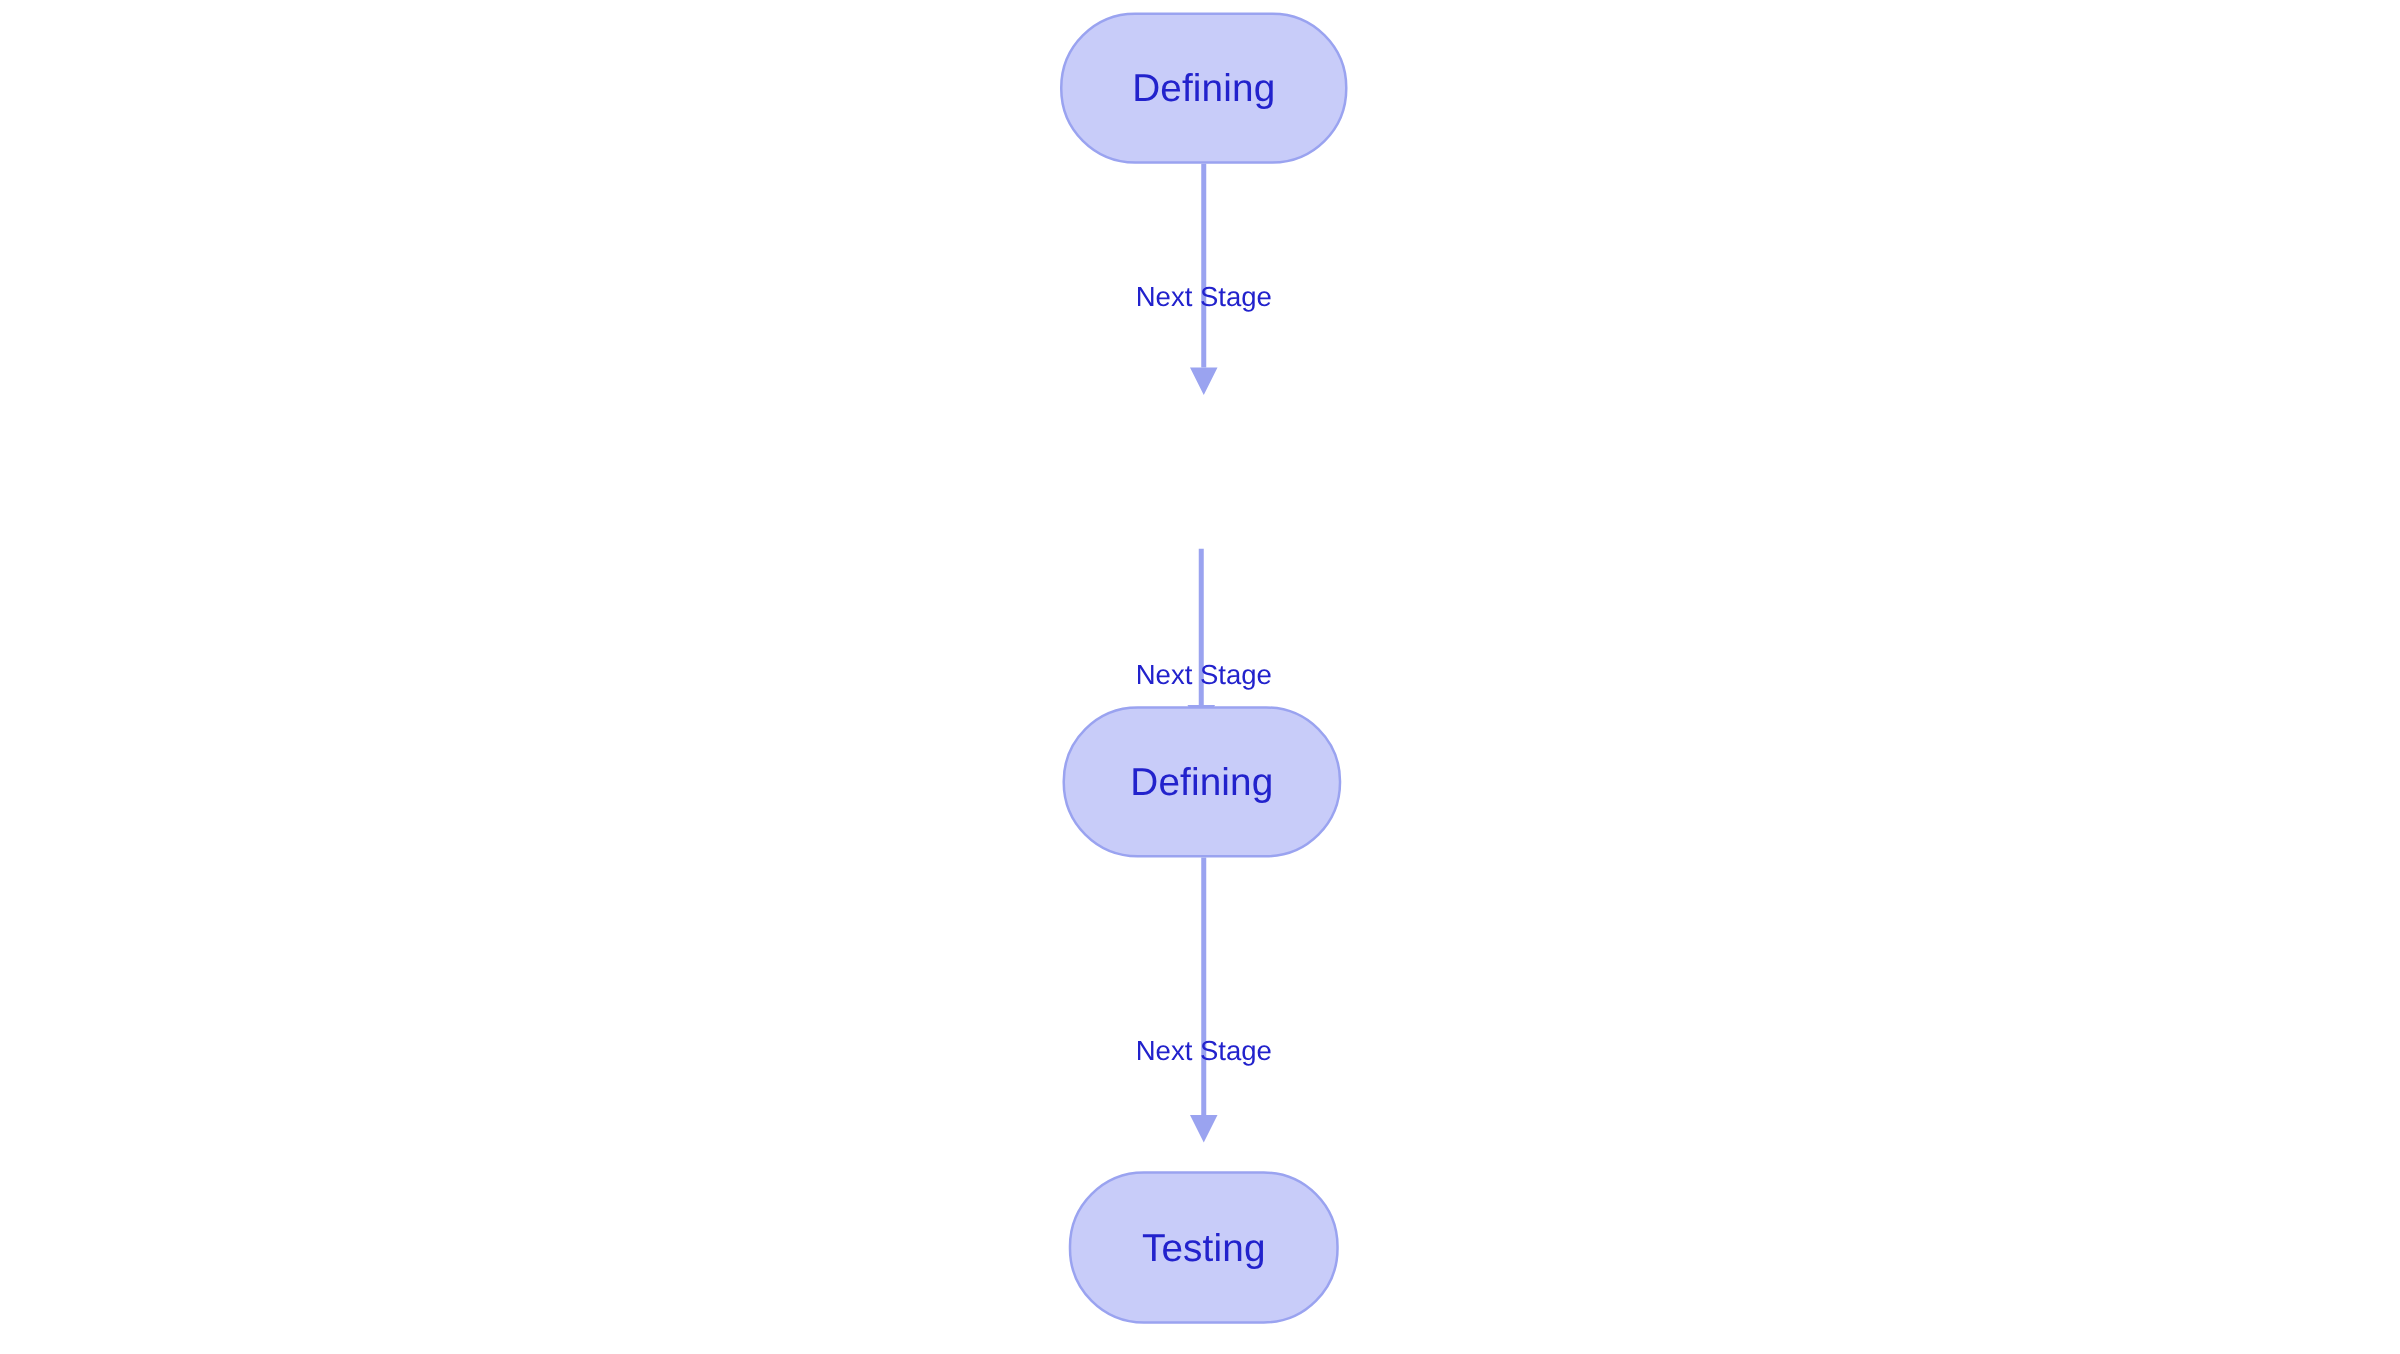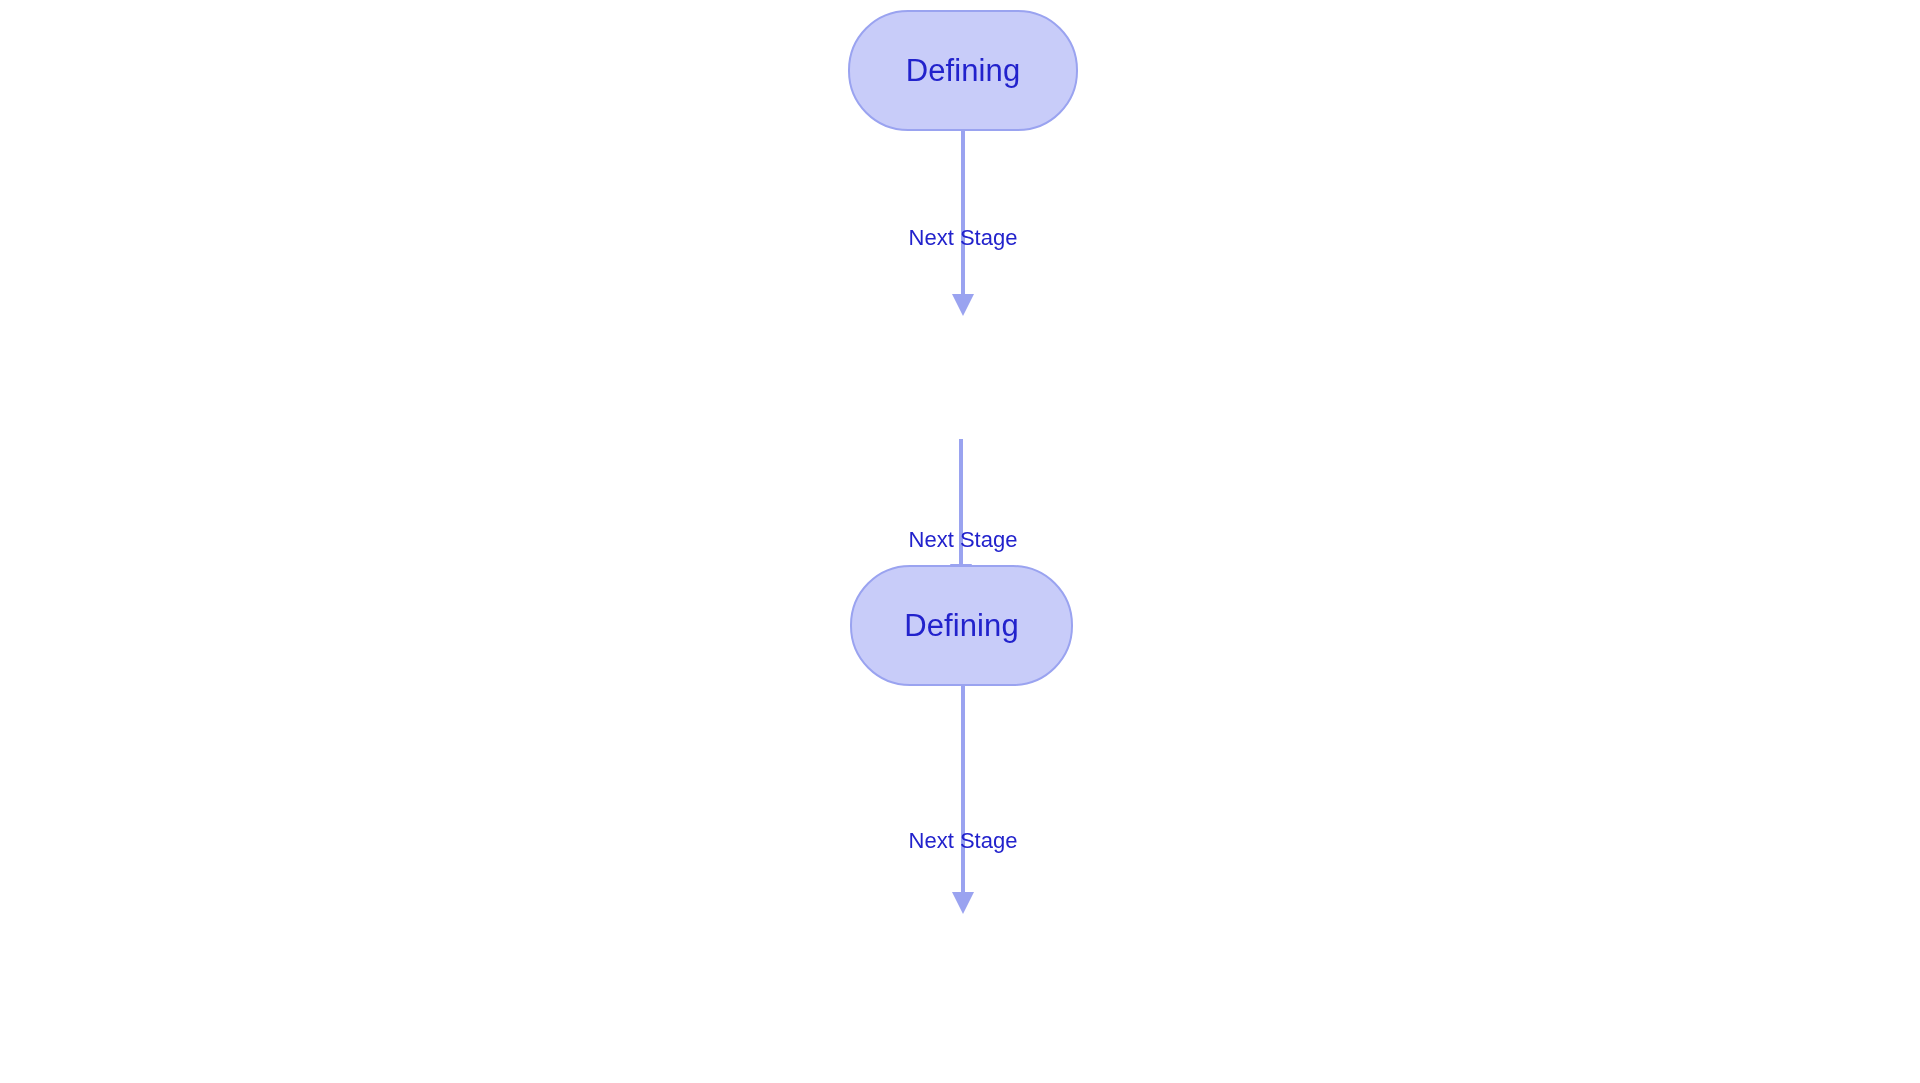--- a/index.html
+++ b/index.html
@@ -126,14 +126,17 @@
   <div class="node node-building">
     <span class="node-label">Defining</span>
   </div>
 
   <div class="edge edge-3">
     <div class="edge-line"></div>
     <div class="edge-arrow"></div>
   </div>
   <span class="edge-label edge-label-3">Next Stage</span>
 
+  <div class="node node-testing">
+    <span class="node-label">Testing</span>
+  </div>
 
 </div>
 
 </body></html>

